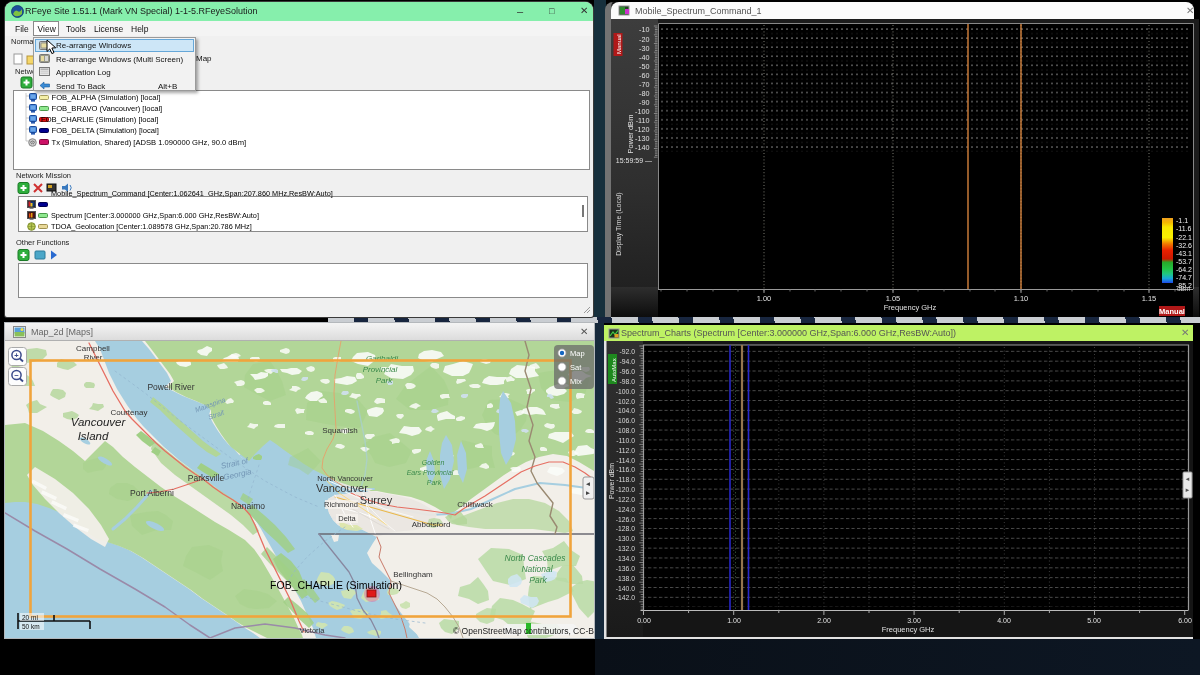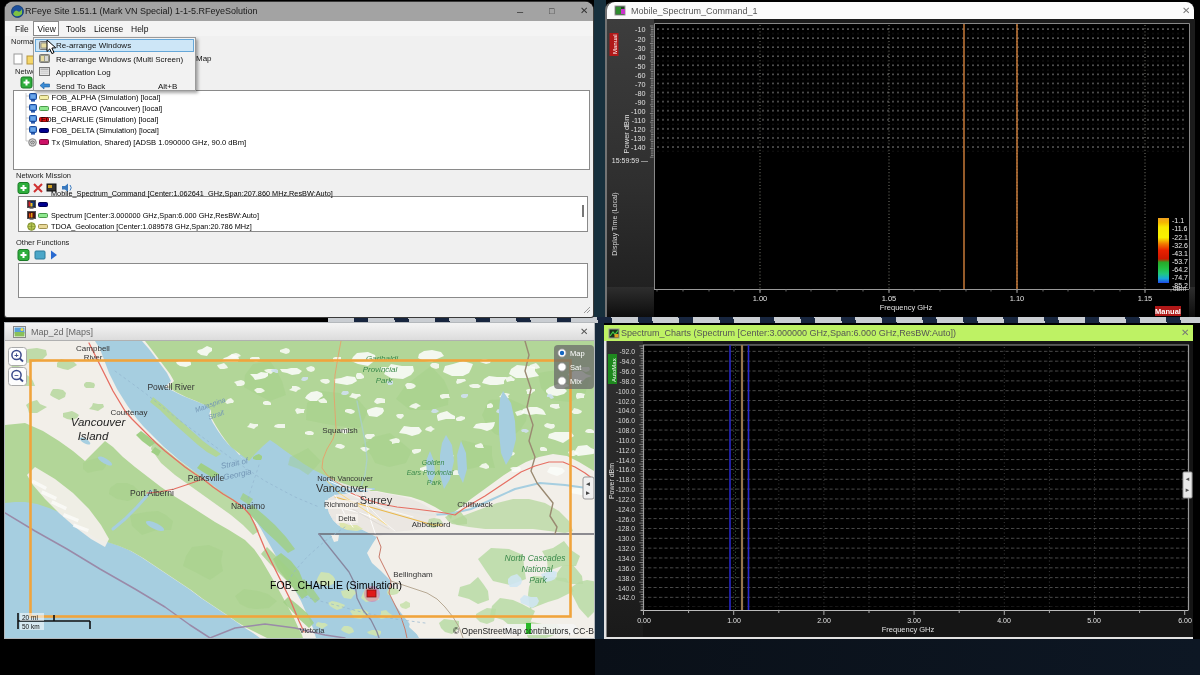--- a/index.html
+++ b/index.html
@@ -12,21 +12,21 @@
 <body>
 <div id="desk">
 
   <div class="abs" style="left:594px;top:0;width:12px;height:323px;background:#17303d;"></div>
   <div class="abs" style="left:328px;top:317px;width:872px;height:6px;background:repeating-linear-gradient(80deg,#c9cdd2 0 26px,#18263f 26px 40px);"></div>
   <div class="abs" style="left:594px;top:323px;width:10px;height:316px;background:#16293b;"></div>
   <div class="abs" style="left:595px;top:639px;width:605px;height:36px;background:linear-gradient(90deg,#0a1018,#0d1724);"></div>
 
   <div class="win" id="w1" style="left:5px;top:2px;width:588px;height:315px;background:#f0f0f0;border-radius:8px 8px 2px 2px;box-shadow:0 0 0 1px #3a3a3a;">
 
-    <div class="abs" style="left:0;top:0;width:100%;height:19px;background:#a3a3a3;border-radius:8px 8px 0 0;">
+    <div class="abs" style="left:0;top:0;width:100%;height:19px;background:#86efac;border-radius:8px 8px 0 0;">
       <svg class="abs" style="left:5.5px;top:3px;" width="13" height="13" viewBox="0 0 13 13">
         <circle cx="6.5" cy="6.5" r="6" fill="#1c4f9c"></circle>
         <path d="M2 9 Q4 4 6.5 6 Q9 8 11 4 L11 9 Q8 12 4 11 Z" fill="#7ec242"></path>
         <circle cx="6.5" cy="6.5" r="6" fill="none" stroke="#123a70" stroke-width="0.8"></circle>
       </svg>
       <span class="abs" style="left:20px;top:4px;font-size:9px;color:#1a1a1a;">RFeye Site 1.51.1 (Mark VN Special) 1-1-5.RFeyeSolution</span>
       <span class="abs" style="left:512px;top:3px;font-size:11px;color:#333;">–</span>
       <span class="abs" style="left:544px;top:4px;font-size:9px;color:#333;">□</span>
       <span class="abs" style="left:575px;top:3px;font-size:10px;color:#333;">✕</span>
     </div>
@@ -170,21 +170,21 @@
       <span class="abs" style="left:22px;top:30px;font-size:8px;color:#111;">Application Log</span>
       <span class="abs" style="left:22px;top:44px;font-size:8px;color:#111;">Send To Back</span>
       <span class="abs" style="left:124px;top:44px;font-size:8px;color:#111;">Alt+B</span>
     </div>
 
     <svg class="abs" style="left:41px;top:37px;z-index:50" width="12" height="17" viewBox="0 0 12 17">
       <path d="M1 1 L1 12.5 L3.8 9.9 L5.9 14.6 L8 13.6 L5.9 9 L9.7 8.8 Z" fill="#fff" stroke="#000" stroke-width="1"></path>
     </svg>
   </div>
 
-  <div class="win" id="w2" style="left:605px;top:2px;width:589px;height:315px;background:#181818;border-radius:8px 8px 0 0;border-left:2px solid #737373;">
+  <div class="win" id="w2" style="left:605px;top:2px;width:589px;height:315px;background:#181818;border-radius:8px 8px 0 0;border-left:6px solid #737373;">
     <div class="abs" style="left:0;top:0;width:100%;height:17px;background:#fbfbfb;border-radius:8px 8px 0 0;">
       <svg class="abs" style="left:7px;top:3px" width="12" height="11" viewBox="0 0 12 11">
         <rect x="0.5" y="0.5" width="11" height="10" fill="#9a9a9a"></rect>
         <rect x="1.5" y="1.5" width="9" height="8" fill="#224422"></rect>
         <rect x="2" y="2" width="5" height="7" fill="#2e8b2e"></rect>
         <rect x="7" y="4" width="4" height="5" fill="#cc33cc"></rect>
       </svg>
       <span class="abs" style="left:24px;top:4px;font-size:9px;color:#555;">Mobile_Spectrum_Command_1</span>
       <span class="abs" style="left:575px;top:3px;font-size:10px;color:#777;">✕</span>
     </div>

